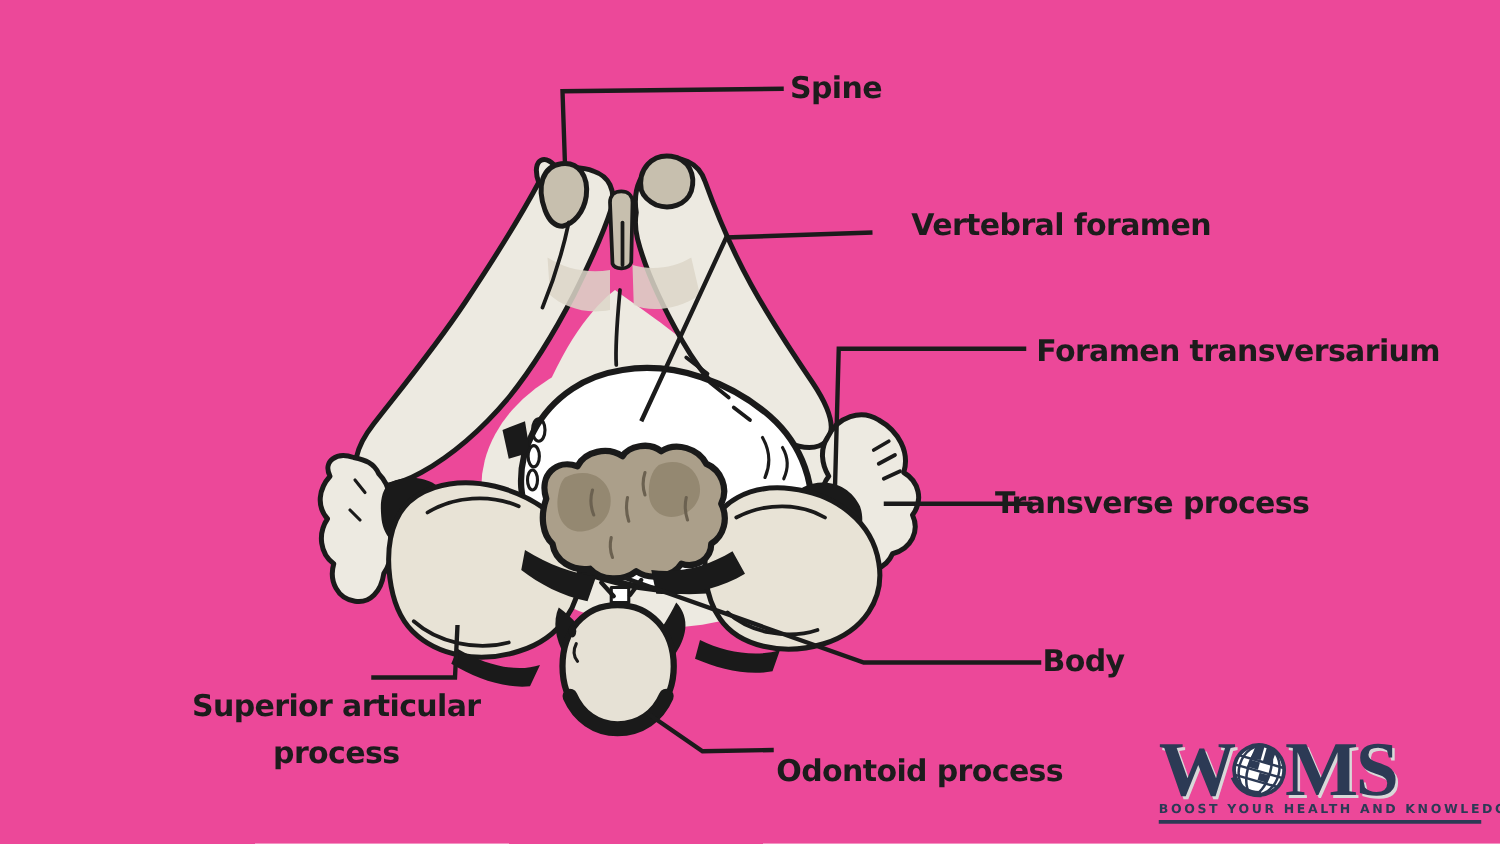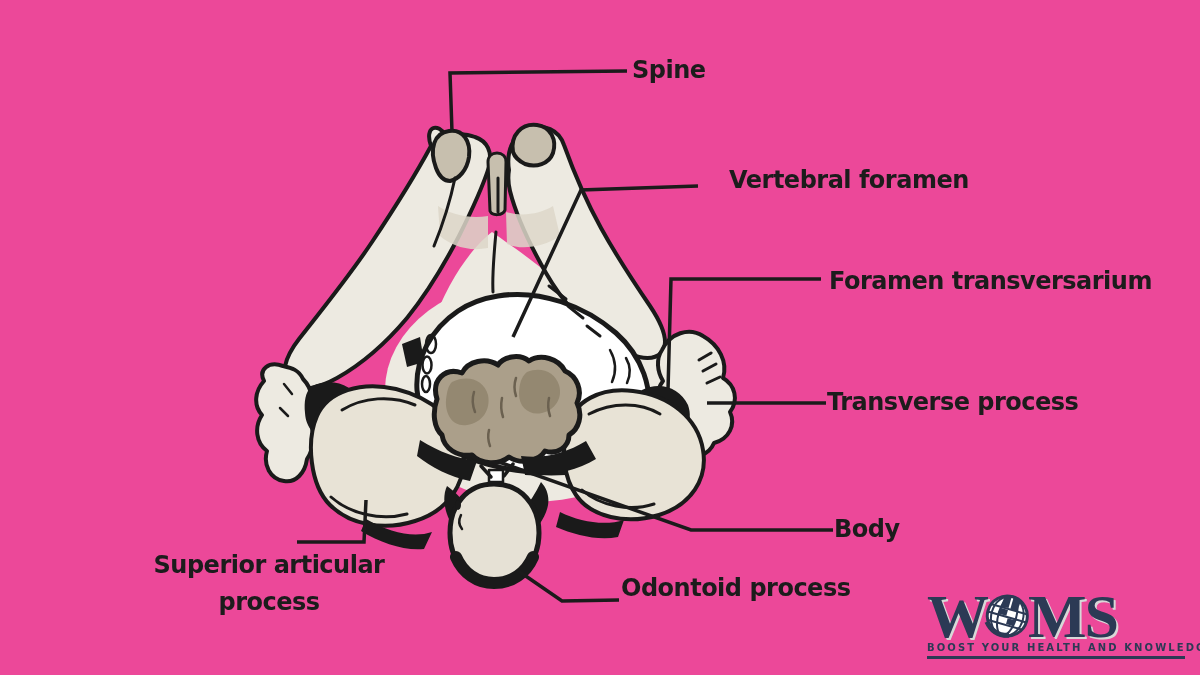--- a/index.html
+++ b/index.html
@@ -155,24 +155,24 @@
         <path d="M833,530 L691,530 L499,462"></path>
         <path d="M619,600 L562,601 L517,570"></path>
         <path d="M297,542 L364,542 L366,500"></path>
       </g>
     </g>
   </svg>
 
   <div class="lbl" style="left:632px; top:55px;">Spine</div>
   <div class="lbl" style="left:705px; top:165px;margin-left:24px;">Vertebral foramen</div>
   <div class="lbl" style="left:829px; top:266px;text-align:right;">Foramen transversarium</div>
-  <div class="lbl" style="left:827px; top:387px;">Transverse process</div>
+  <div class="lbl" style="left:796px; top:387px;">Transverse process</div>
   <div class="lbl" style="left:834px; top:514px;">Body</div>
   <div class="lbl multiline" style="left:134px; top:547px; width:270px;">Superior articular process</div>
-  <div class="lbl" style="left:621px; top:573px;">Odontoid process</div>
+  <div class="lbl" style="left:621px; top:602px;">Odontoid process</div>
 
   <div class="logo">
     <div class="logo-row">
       <span class="logo-letter">W</span>
       <span class="logo-globe">
         <svg viewBox="0 0 48 54" width="48" height="54">
           <g transform="rotate(16 24 28)">
             <circle cx="24" cy="27" r="20" fill="#ffffff" stroke="#2c3a55" stroke-width="3"></circle>
             <g stroke="#2c3a55" stroke-width="2" fill="none">
               <ellipse cx="24" cy="27" rx="9" ry="20"></ellipse>

